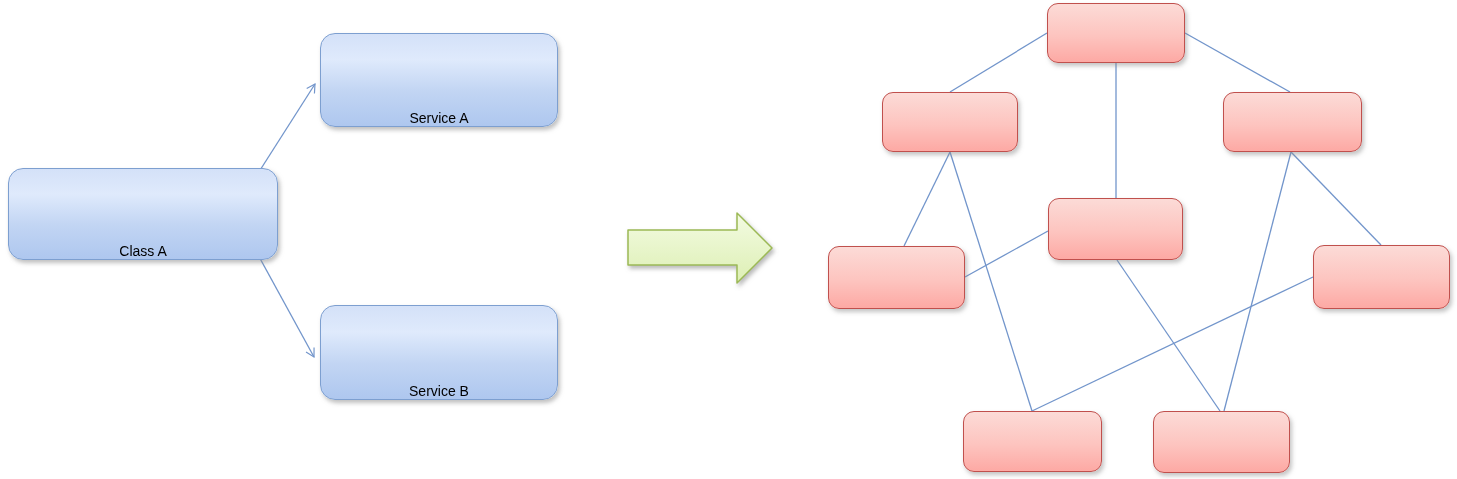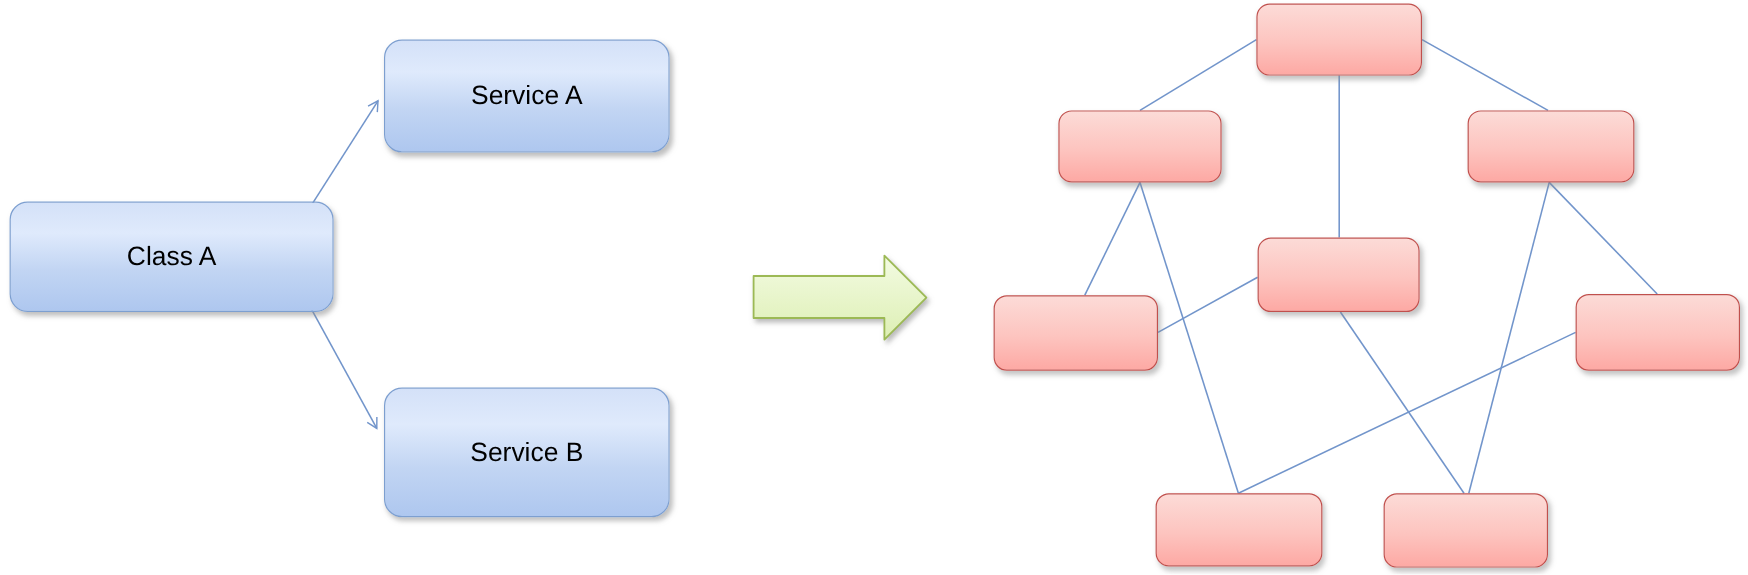--- a/index.html
+++ b/index.html
@@ -32,22 +32,23 @@
   }
   .blue-node {
     border: 1.5px solid var(--blue-border, #7d9fd0);
     border-radius: 15px;
     background: linear-gradient(180deg,
       var(--blue-top, #d4e1f8) 0%,
       #dfeafc 28%,
       #c2d5f3 62%,
       var(--blue-bottom, #aec7ef) 100%);
     box-shadow: 2px 3px 4px rgba(140,140,140,0.55);
-    font-size: 22px;
+    font-size: 14px;
     color: #000000;
+    align-items: flex-end;
   }
   .red-node {
     border: 1.5px solid var(--red-border, #c0504d);
     border-radius: 11px;
     background: linear-gradient(180deg,
       var(--red-top, #fcdbd7) 0%,
       #fdc4bf 55%,
       var(--red-bottom, #fda9a4) 100%);
     box-shadow: 2px 3px 4px rgba(140,140,140,0.5);
   }
@@ -86,21 +87,21 @@
       <line x1="1291" y1="152" x2="1381" y2="245" stroke="#7295cb" stroke-width="1.3"></line>
       <line x1="1032" y1="411" x2="1313" y2="277" stroke="#7295cb" stroke-width="1.3"></line>
     </svg>
   <div id="left-diagram">
       <div class="node blue-node" style="left: 8px; top: 168px; width: 270px; height: 92px;">
         <span class="node-label">Class A</span>
       </div>
       <div class="node blue-node" style="left: 320px; top: 33px; width: 238px; height: 94px;">
         <span class="node-label">Service A</span>
       </div>
-      <div class="node blue-node" style="left: 320px; top: 323px; width: 238px; height: 108px;">
+      <div class="node blue-node" style="left: 320px; top: 305px; width: 238px; height: 95px;">
         <span class="node-label">Service B</span>
       </div>
     </div>
   <div id="network-diagram">
       <div class="node red-node" style="left: 1047px; top: 3px; width: 138px; height: 60px;"></div>
       <div class="node red-node" style="left: 882px; top: 92px; width: 136px; height: 60px;"></div>
       <div class="node red-node" style="left: 1223px; top: 92px; width: 139px; height: 60px;"></div>
       <div class="node red-node" style="left: 1048px; top: 198px; width: 135px; height: 62px;"></div>
       <div class="node red-node" style="left: 828px; top: 246px; width: 137px; height: 63px;"></div>
       <div class="node red-node" style="left: 1313px; top: 245px; width: 137px; height: 64px;"></div>

